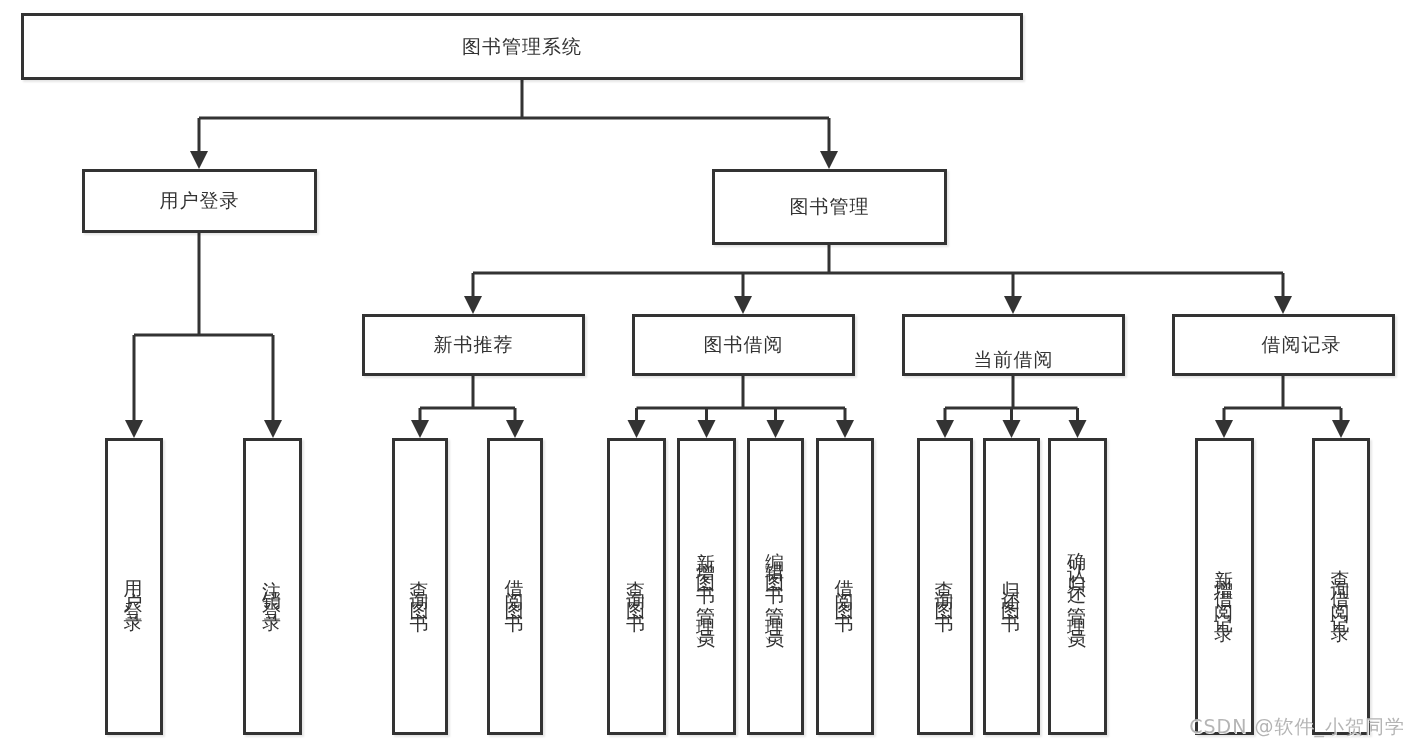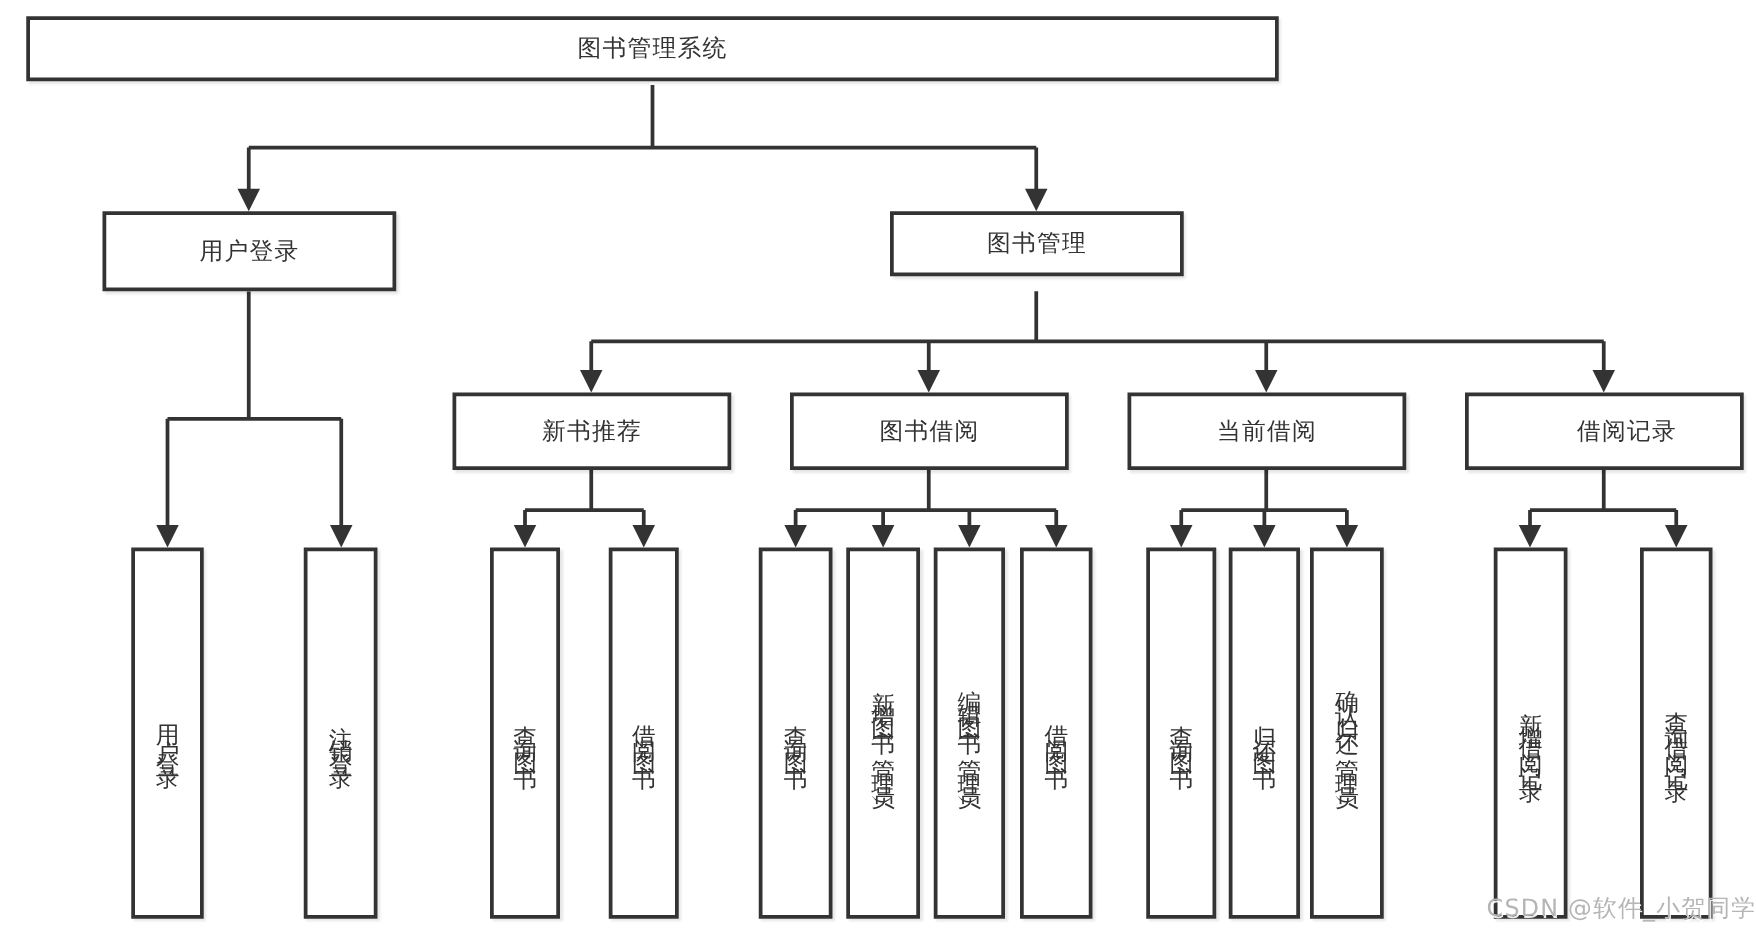--- a/index.html
+++ b/index.html
@@ -102,38 +102,38 @@
       <polygon points="766.5,420 784.5,420 775.5,438"></polygon>
       <polygon points="836,420 854,420 845,438"></polygon>
       <polygon points="936,420 954,420 945,438"></polygon>
       <polygon points="1002.5,420 1020.5,420 1011.5,438"></polygon>
       <polygon points="1068.5,420 1086.5,420 1077.5,438"></polygon>
       <polygon points="1215,420 1233,420 1224,438"></polygon>
       <polygon points="1332,420 1350,420 1341,438"></polygon>
     </g>
   </svg>
 
-  <div class="node" style="left:21px; top:13px; width:1002px; height:52px;">
+  <div class="node" style="left:21px; top:13px; width:1002px; height:67px;">
     <span>图书管理系统</span>
   </div>
 
   <div class="node" style="left:82px; top:169px; width:235px; height:64px;">
     <span>用户登录</span>
   </div>
-  <div class="node" style="left:712px; top:169px; width:235px; height:52px;">
+  <div class="node" style="left:712px; top:169px; width:235px; height:76px;">
     <span>图书管理</span>
   </div>
 
   <div class="node" style="left:362px; top:314px; width:223px; height:62px;">
     <span>新书推荐</span>
   </div>
   <div class="node" style="left:632px; top:314px; width:223px; height:62px;">
     <span>图书借阅</span>
   </div>
-  <div class="node" style="left:902px; top:314px; width:223px; height:62px;">
+  <div class="node" style="left:902px; top:314px; width:223px; height:62px;align-items:flex-end;">
     <span>当前借阅</span>
   </div>
   <div class="node" style="left:1172px; top:314px; width:223px; height:62px;padding-left:36px;">
     <span>借阅记录</span>
   </div>
 
   <div class="leaf" style="left:105px; top:438px; width:58px; height:297px;">
     <span class="vtext">用户登录</span>
   </div>
   <div class="leaf" style="left:243px; top:438px; width:59px; height:297px;">

